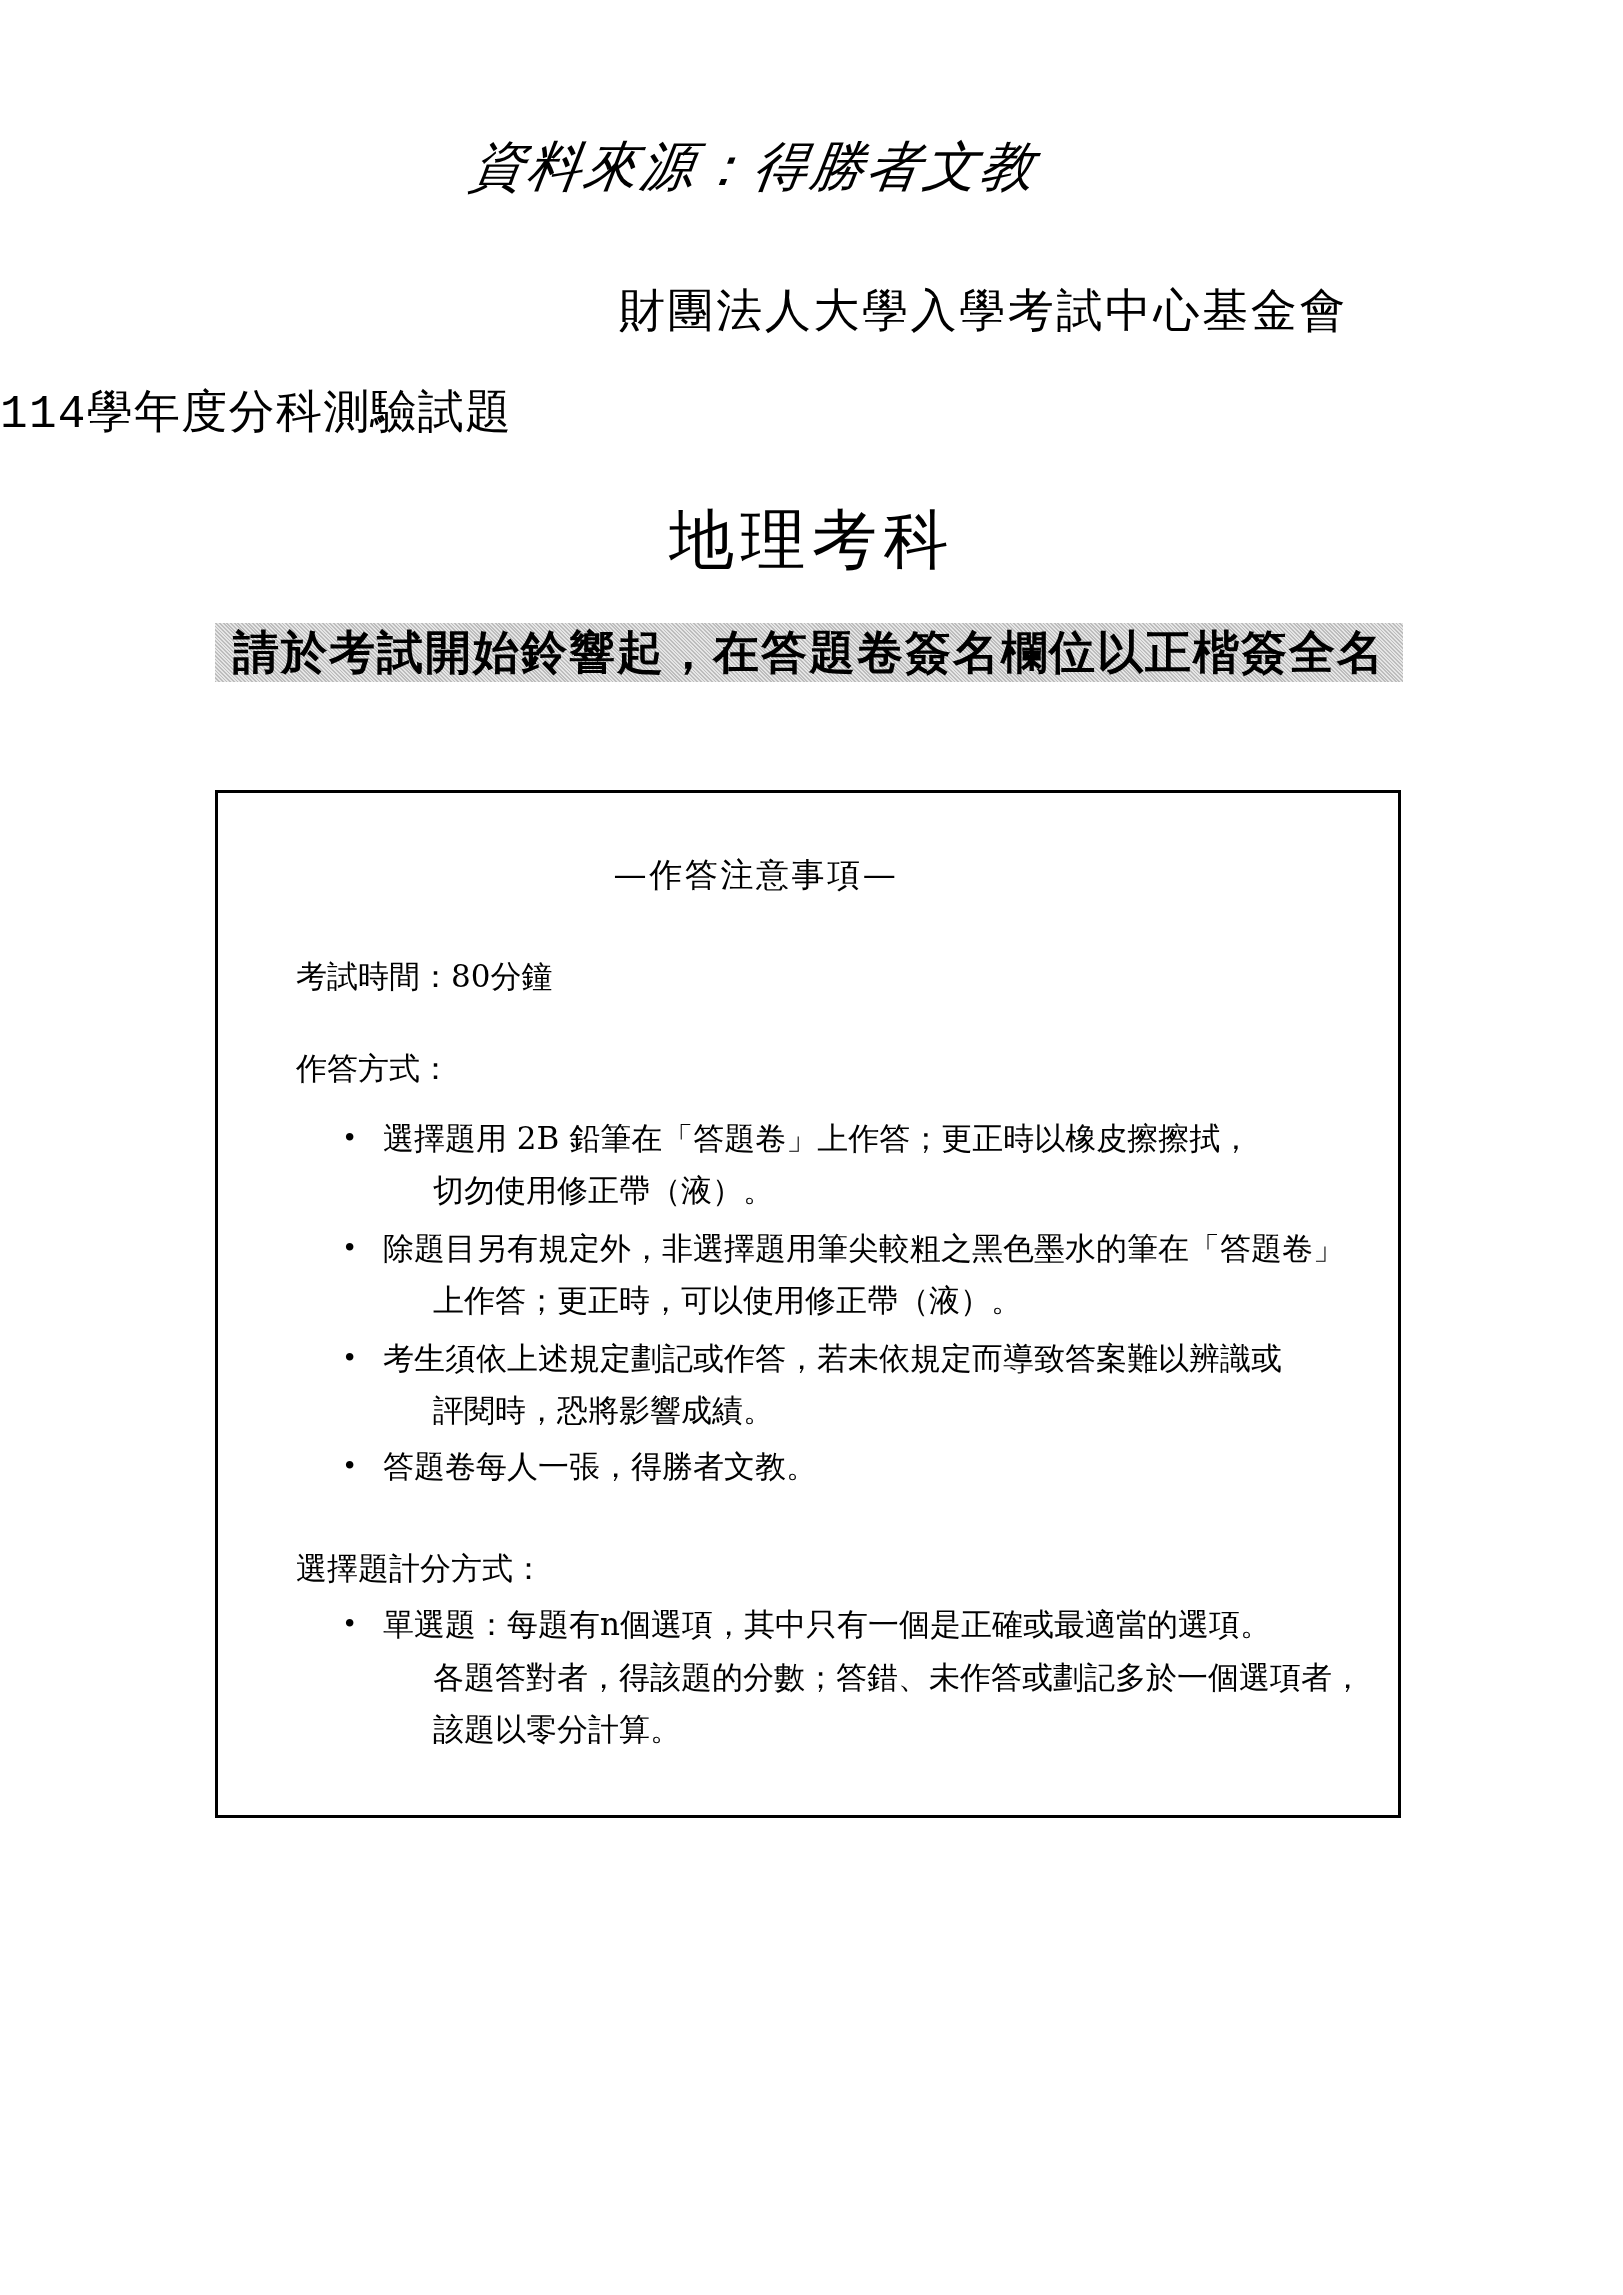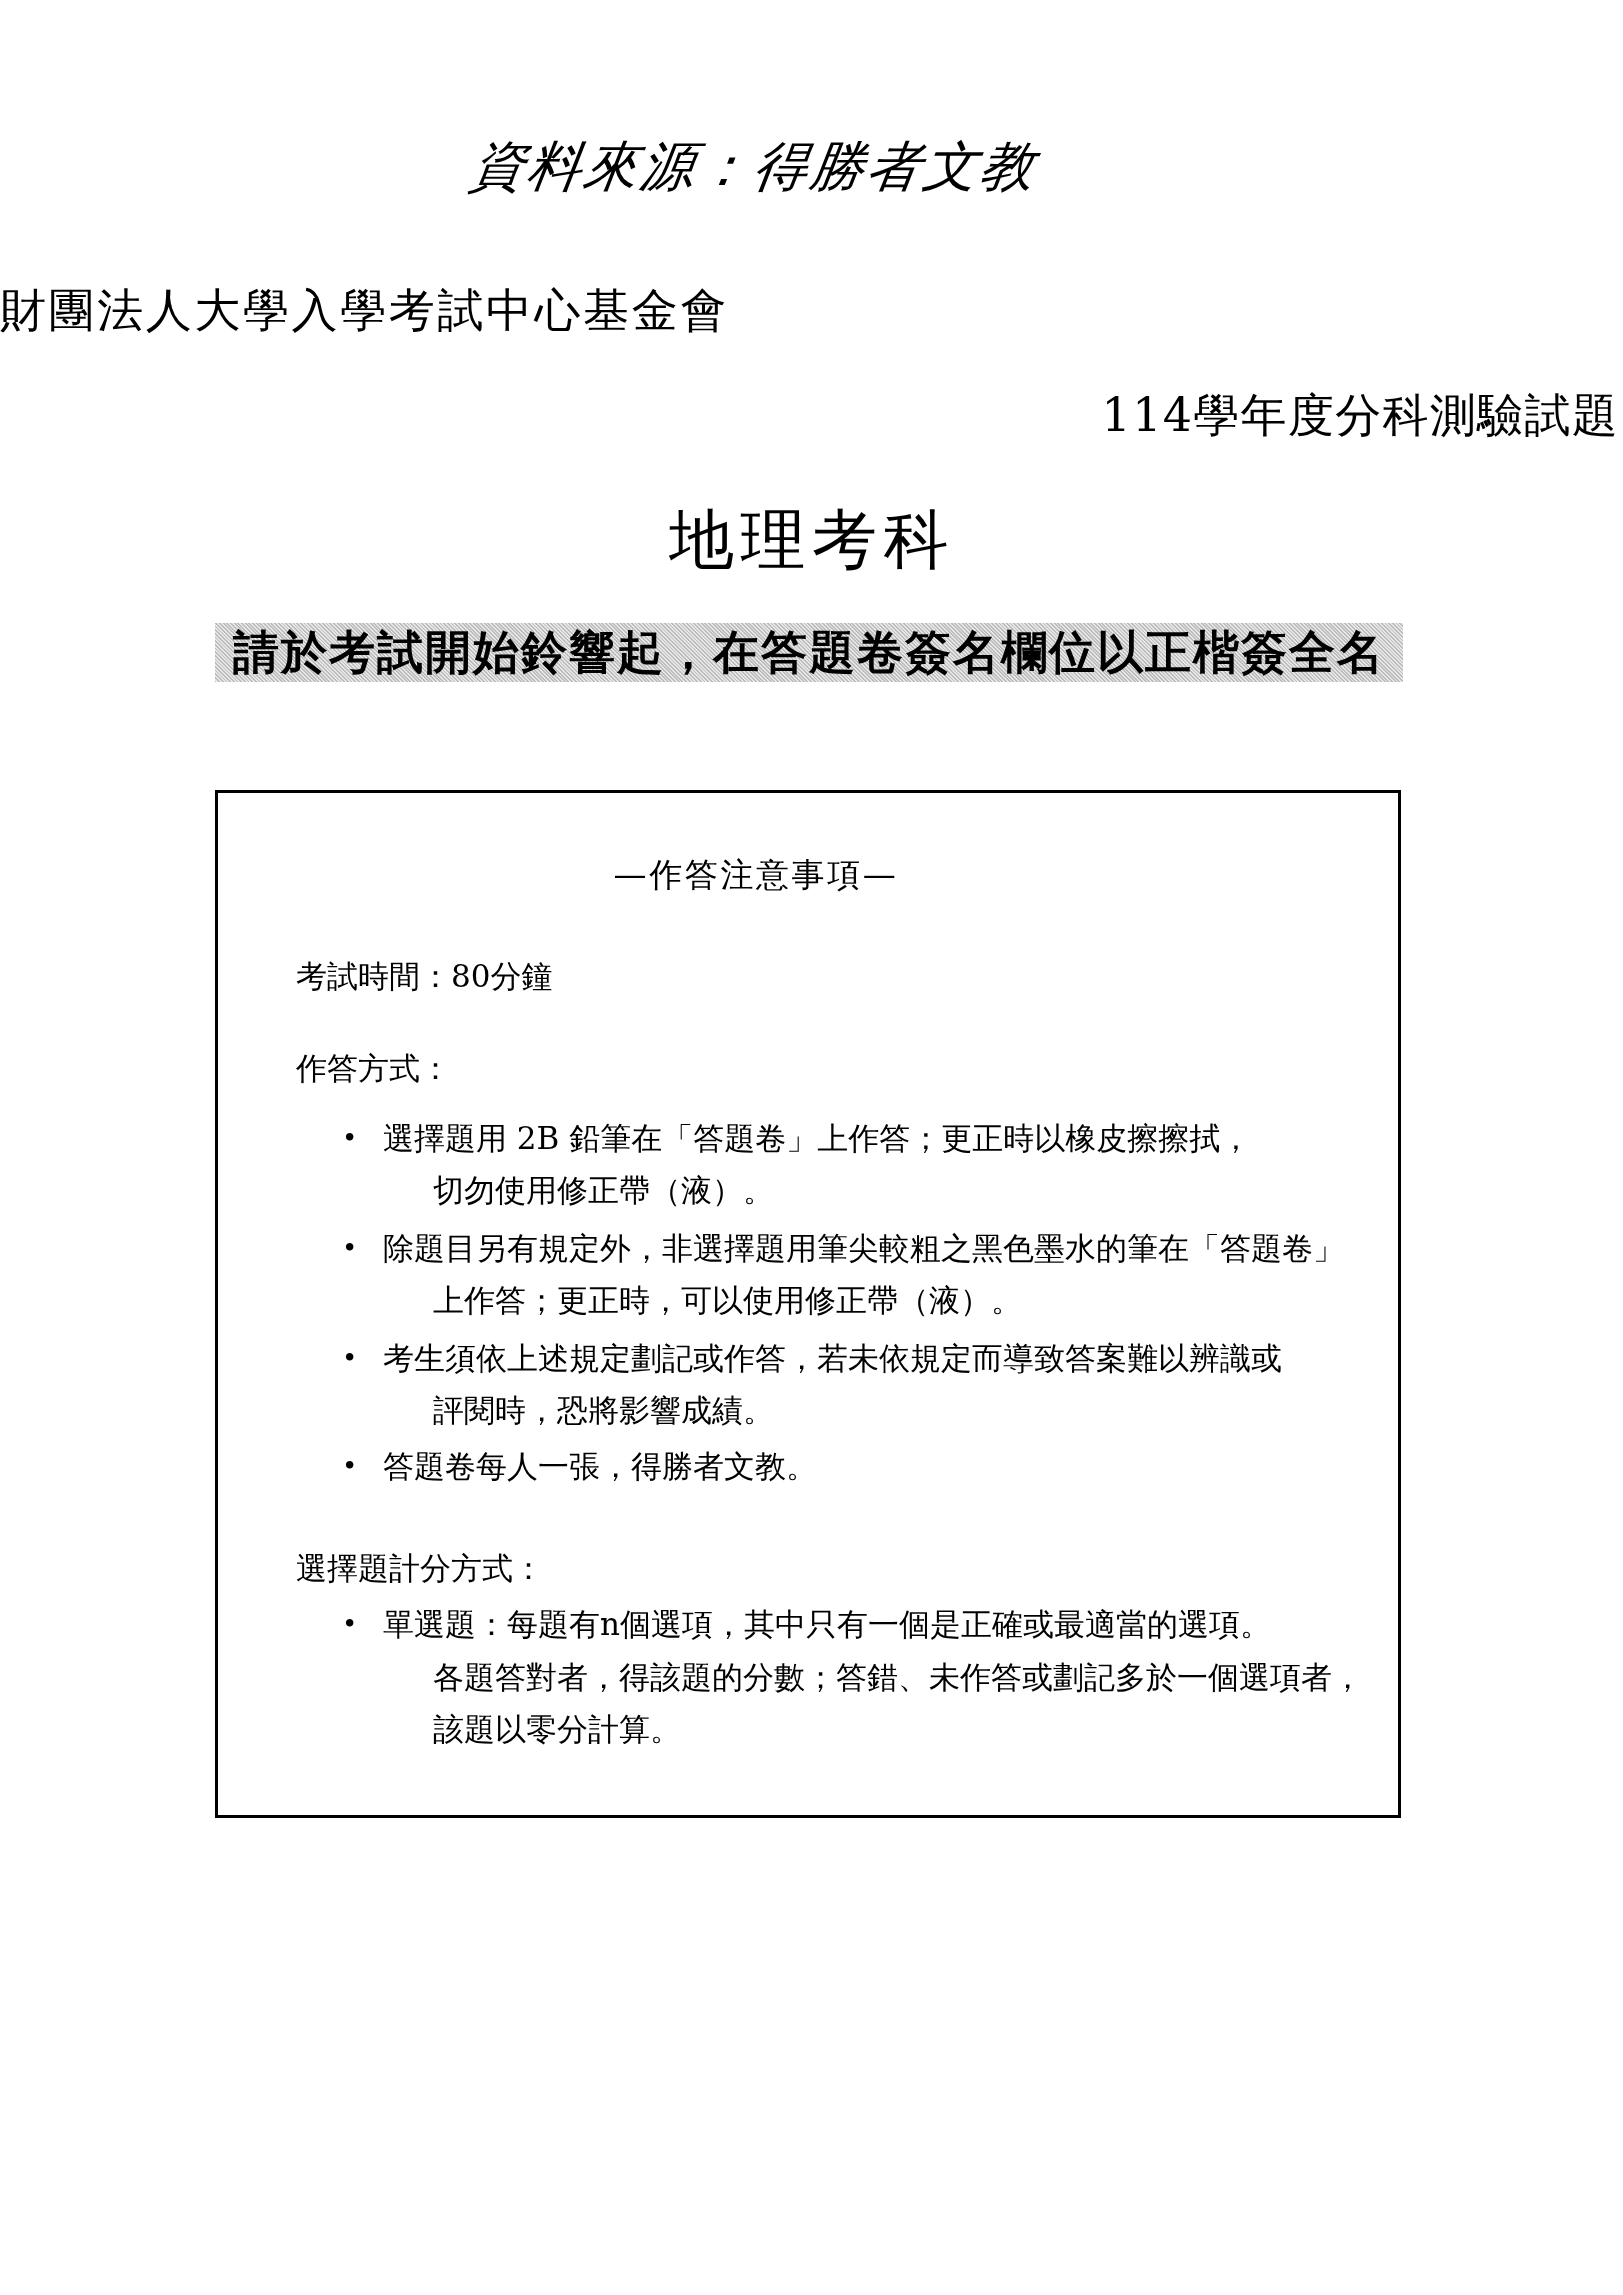--- a/index.html
+++ b/index.html
@@ -2,22 +2,22 @@
 <html style="font-size:10.5px"><head>
 <meta charset="utf-8">
 <style>
   html, body { margin:0; padding:0; background:#ffffff; }
   body { width:1624px; height:2295px; position:relative; overflow:hidden;
          font-family: "DejaVu Serif", "Liberation Serif", serif; color:#000; }
   .abs { position:absolute; }
   .handwriting { left:471px; top:131px; width:576px; height:72px;
     font-family:"DejaVu Sans", sans-serif; font-size:54px; font-style:italic;
     letter-spacing:2.6px; transform:skewX(-8deg); white-space:nowrap; line-height:72px; }
-  .title1 { left:0; width:1348px; top:278px; text-align:left; font-size:46px; line-height:65px; letter-spacing:2.6px; }
-  .title2 { left:0; width:1619px; top:383px; text-align:right; font-size:46px; line-height:65px; letter-spacing:1.3px; }
+  .title1 { left:0; width:1348px; top:278px; text-align:right; font-size:46px; line-height:65px; letter-spacing:2.6px; }
+  .title2 { left:0; width:1619px; top:383px; text-align:left; font-size:46px; line-height:65px; letter-spacing:1.3px;font-family:Liberation Mono, monospace; }
   .title3 { left:0; width:1624px; top:497px; text-align:center; font-size:65px; line-height:85px; letter-spacing:6.5px; }
   .banner { left:215px; top:623px; width:1188px; height:59px;
     background: repeating-linear-gradient(45deg, #bdbdbd 0 1.3px, #e6e6e6 1.3px 2.6px);
     font-family:"DejaVu Sans", sans-serif; font-weight:bold; font-size:46px; line-height:59px;
     text-align:center; letter-spacing:2px; white-space:nowrap; overflow:hidden; }
   .box { left:215px; top:790px; width:1180px; height:1022px; border:3.9px solid #000; }
   .notice-title { left:0; width:1076px; top:59px; text-align:center; font-size:33px; line-height:46px; letter-spacing:2.6px; }
   .line { font-size:31px; line-height:46px; white-space:nowrap; }
   .item { left:78px; }
   .bullet-line { left:124px; }

